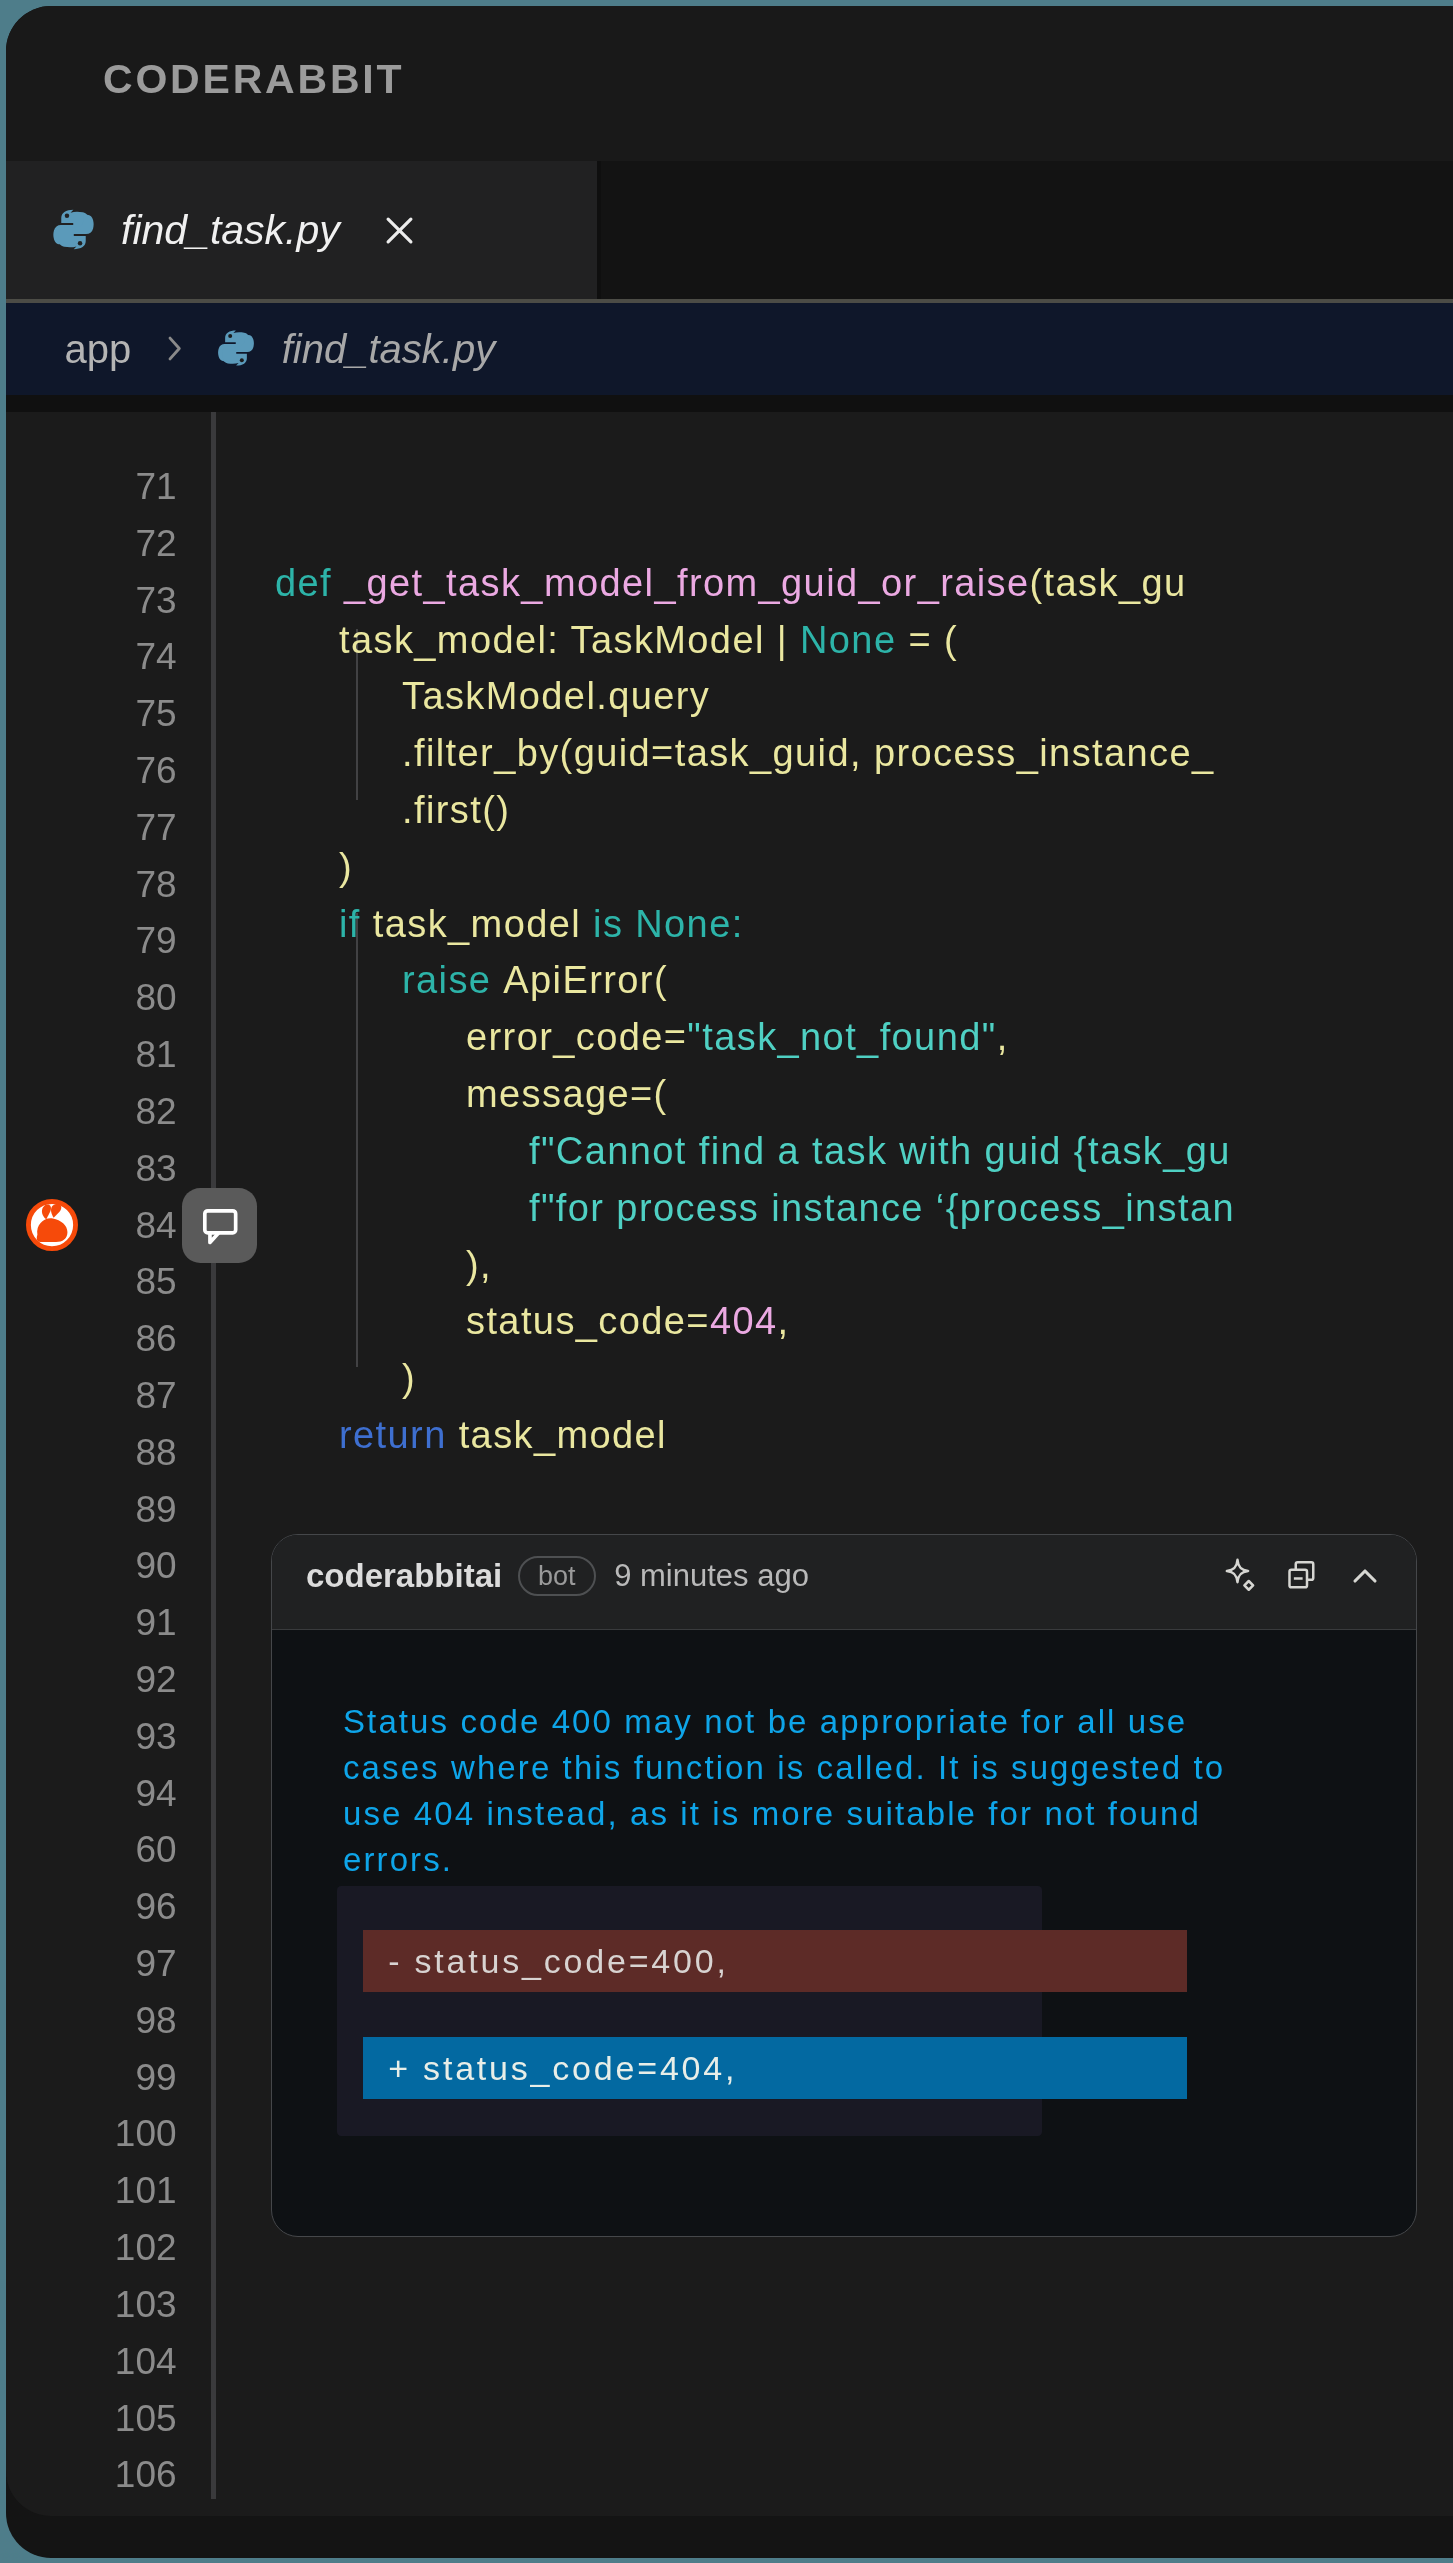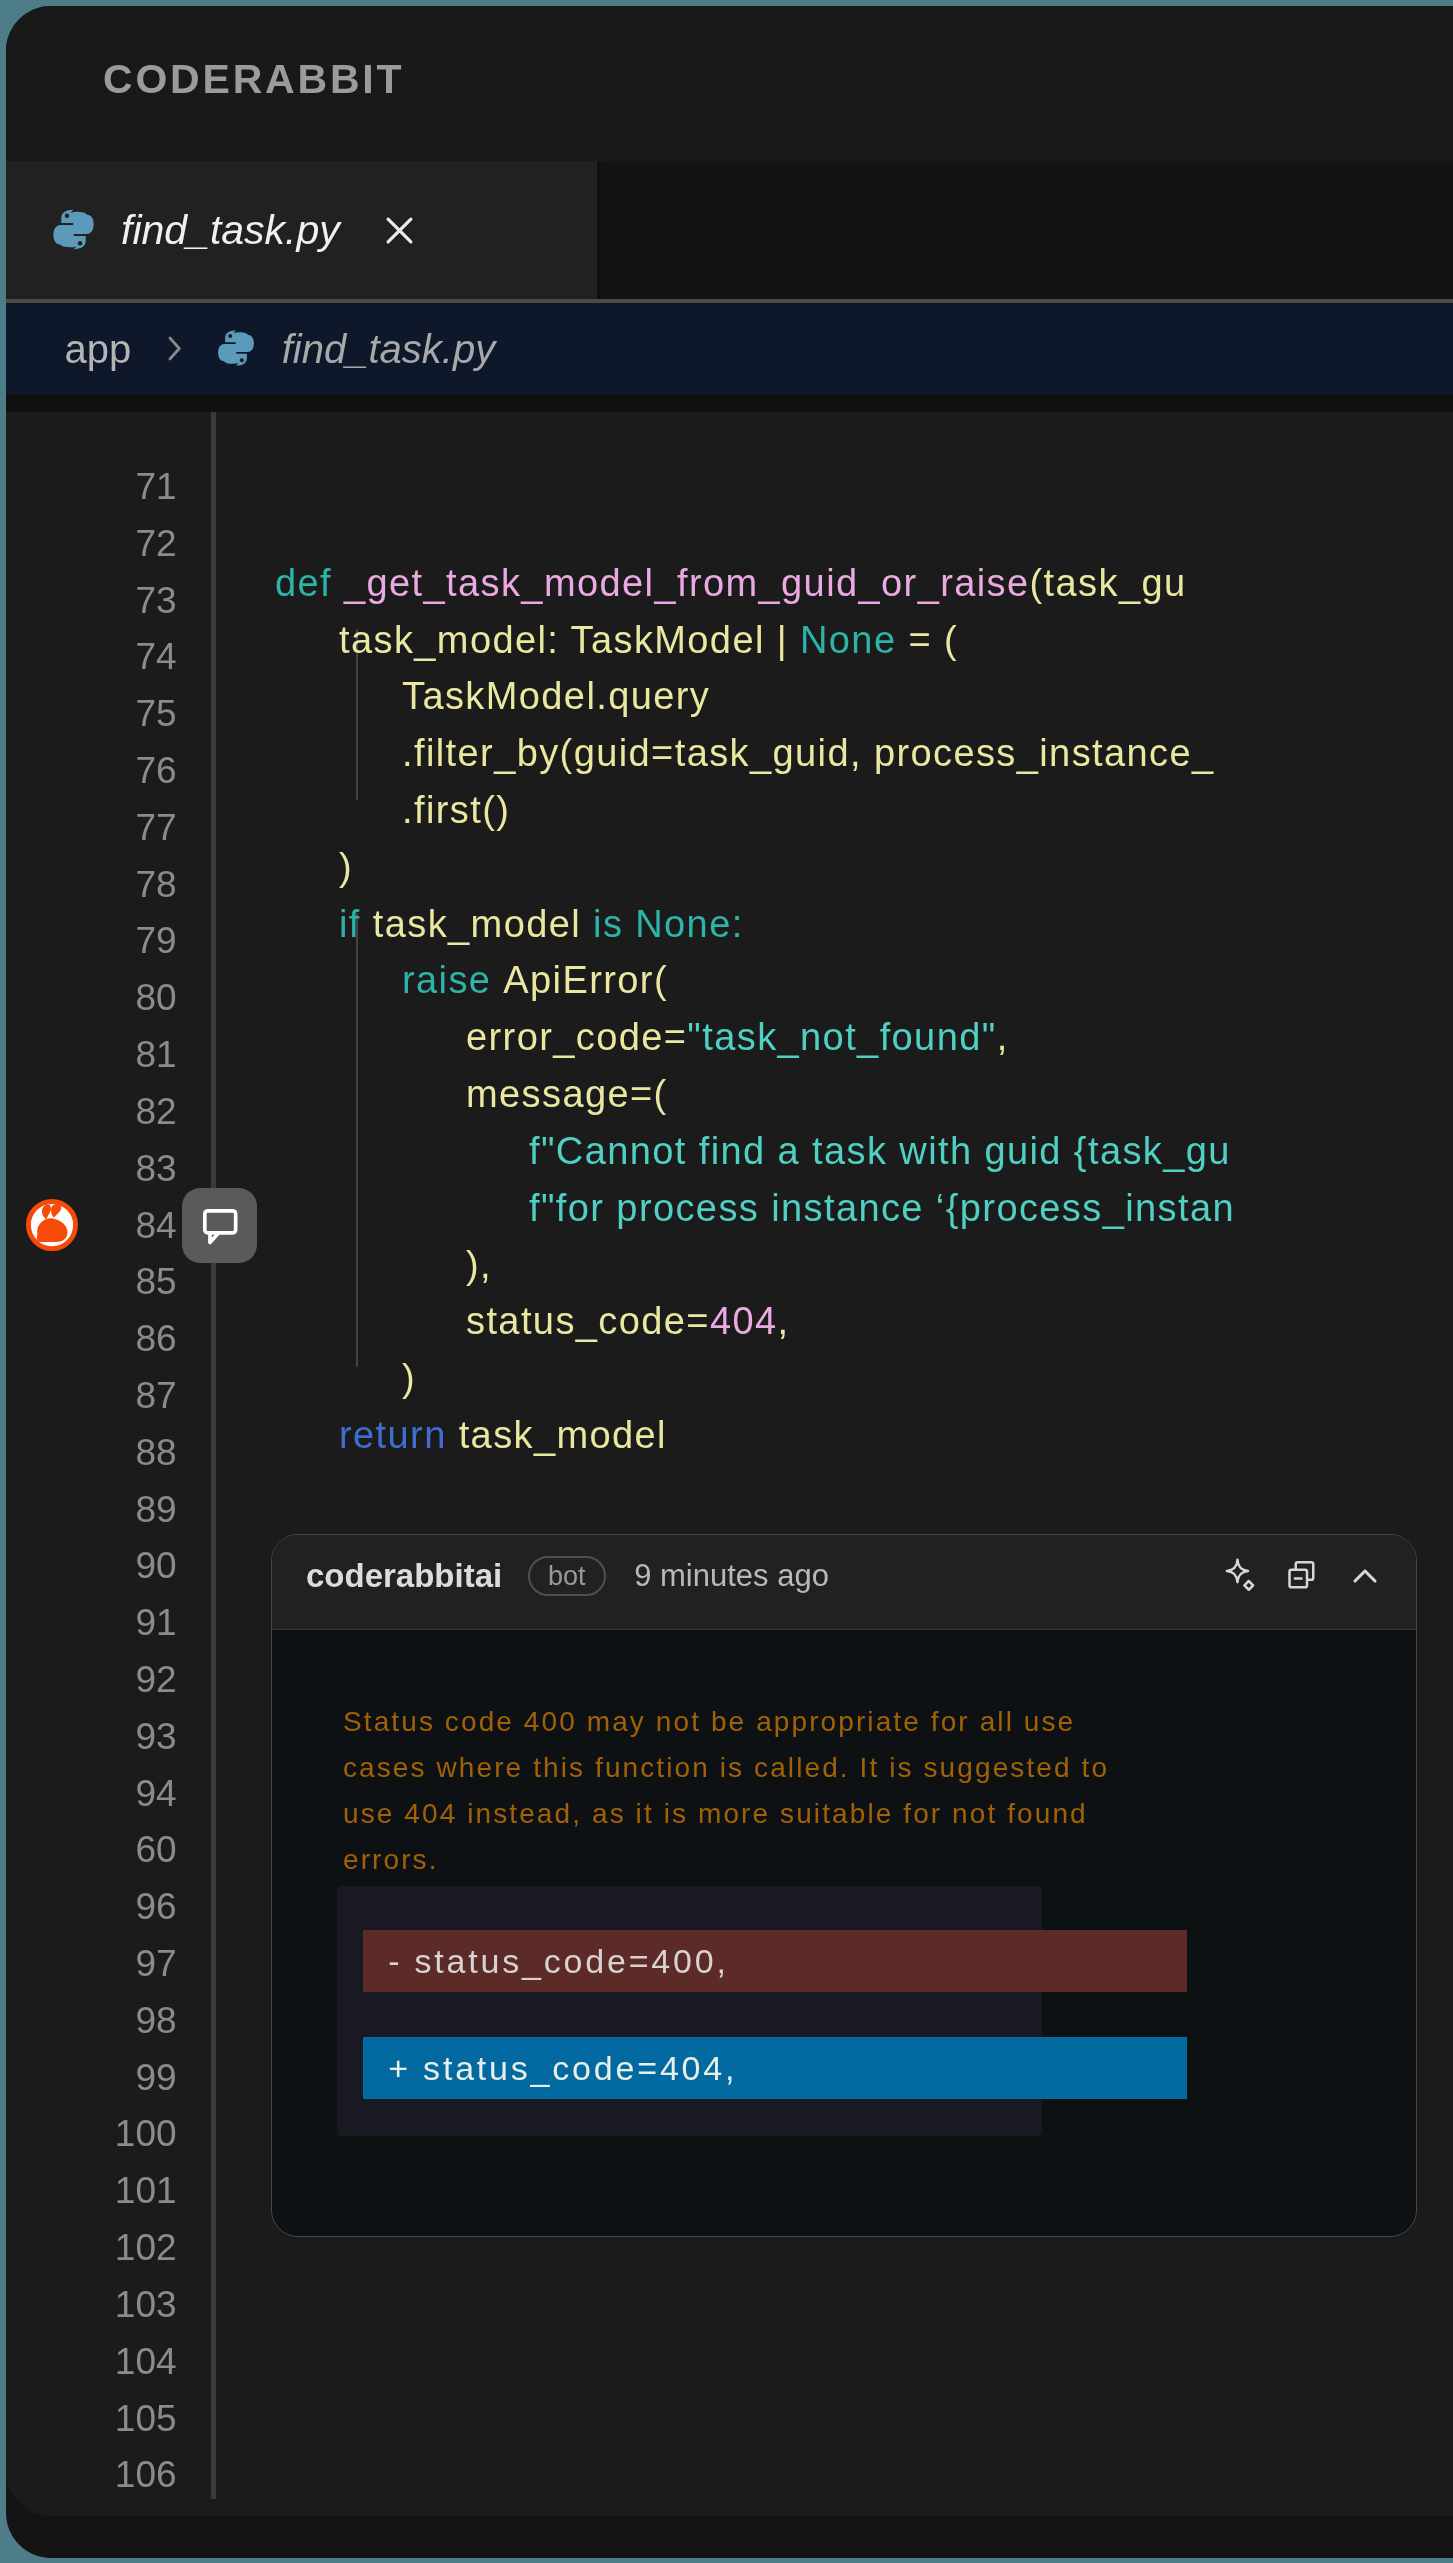--- a/index.html
+++ b/index.html
@@ -55,30 +55,30 @@
   
   #rabbit-marker{left:26px;top:1199px;width:52px;height:52px;}
   #comment-bubble-btn{left:182px;top:1188px;width:75px;height:75px;background:#5a5a5a;
                       border-radius:18.3px;display:flex;align-items:center;justify-content:center;cursor:pointer;}
 
   
   #comment-card{left:271px;top:1534px;width:1146px;height:703px;background:#0e1114;
                 border:1.4px solid #45474a;border-radius:27px;box-sizing:border-box;}
   #card-header{position:absolute;left:0;top:0;width:100%;height:95px;background:#202122;
                border-bottom:1.4px solid #393b3d;border-radius:25.4px 25.4px 0 0;box-sizing:border-box;
-               display:flex;align-items:center;padding:0 31px 12px 34px;gap:10px;}
+               display:flex;align-items:center;padding:0 31px 12px 34px;}
   #comment-author{font-size:33px;font-weight:bold;color:#dcdcdc;}
   #bot-badge{margin-left:15.5px;font-size:27px;color:#9a9a9a;border:2.1px solid #4e5052;
              border-radius:705px;padding:4.2px 18.3px;line-height:1;}
   #comment-time{margin-left:18.3px;font-size:31px;color:#b9b9b9;}
   #header-icons{margin-left:auto;display:flex;align-items:center;gap:22.6px;}
   #header-icons .hicon{width:40px;height:40px;display:flex;align-items:center;justify-content:center;cursor:pointer;}
 
   #card-body{position:absolute;left:0;top:95px;width:100%;padding:69px 64px 0 71px;box-sizing:border-box;}
-  .body-line{font-size:28px;line-height:46px;letter-spacing:2.1px;color:#a16207;white-space:pre;}
+  .body-line{font-size:33px;line-height:46px;letter-spacing:2.1px;color:#0ea5e9;white-space:pre;}
 
   #diff-block{margin-top:2.8px;margin-left:-5.6px;width:705px;height:250px;background:#191924;
               border-radius:4.2px;box-sizing:border-box;padding:44px 20px 0 25.4px;}
   .diff-row{width:824px;height:62px;font-size:34px;letter-spacing:2.8px;line-height:62px;
             padding-left:25.4px;box-sizing:border-box;white-space:pre;}
   #diff-removed{background:#5d2b27;color:#d8d3d1;}
   #diff-added{background:#0369a1;color:#e8eee8;margin-top:45px;}
 </style>
 </head>
 <body>

